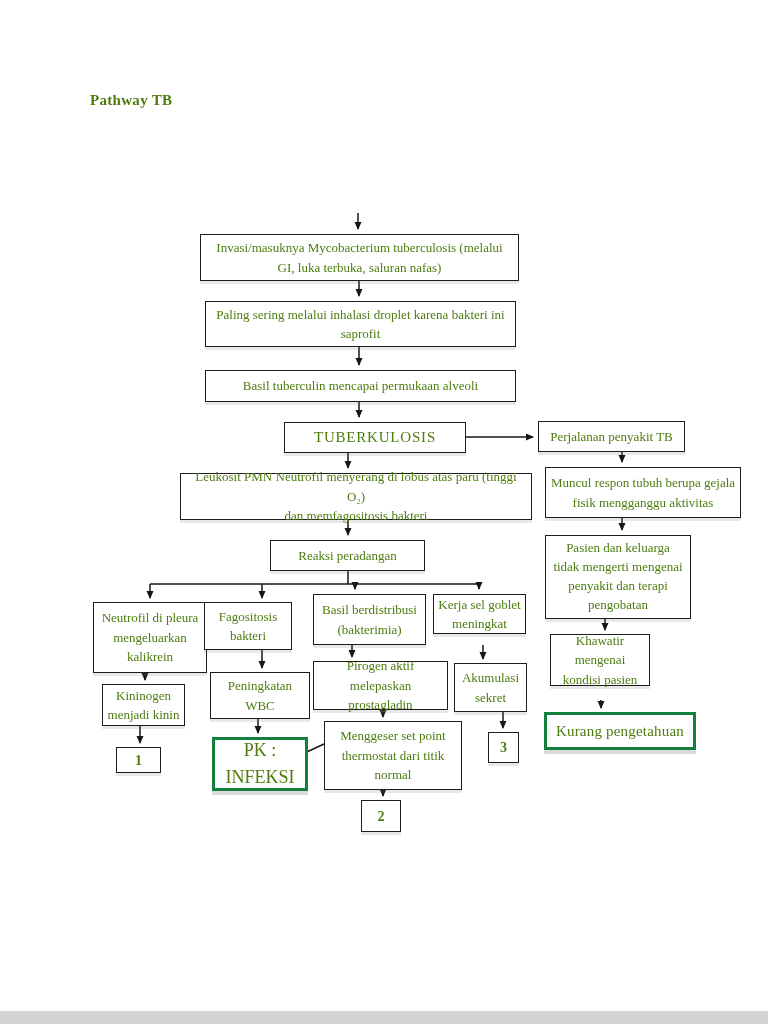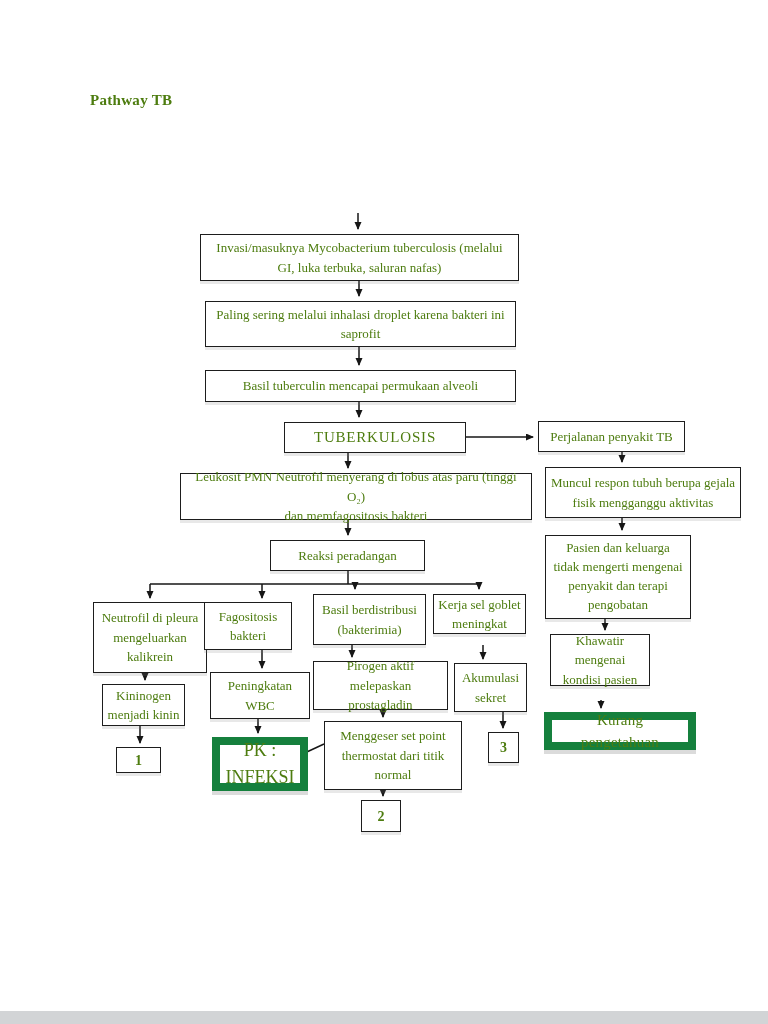--- a/index.html
+++ b/index.html
@@ -37,21 +37,21 @@
     justify-content: center;
     text-align: center;
     font-size: 13px;
     line-height: 1.5;
     white-space: pre-line;
     padding: 1px 4px;
     box-shadow: 0 3px 0 rgba(130,130,130,0.18);
   }
   .box.bold   { font-weight: normal; margin-left: 16px; }
   .box.big    { font-size: 15px; letter-spacing: 0.8px; }
-  .box.thick  { border: 8px solid #15803d; box-shadow: 0 4px 0 rgba(110,110,110,0.25); }
+  .box.thick  { border: 3px solid #15803d; box-shadow: 0 4px 0 rgba(110,110,110,0.25); }
   .box.num    { font-weight: bold; font-size: 14px; }
   .page-edge {
     position: absolute;
     left: 0; bottom: 0;
     width: 768px; height: 13px;
     background: #d2d4d6;
   }
 </style>
 </head>
 <body>

